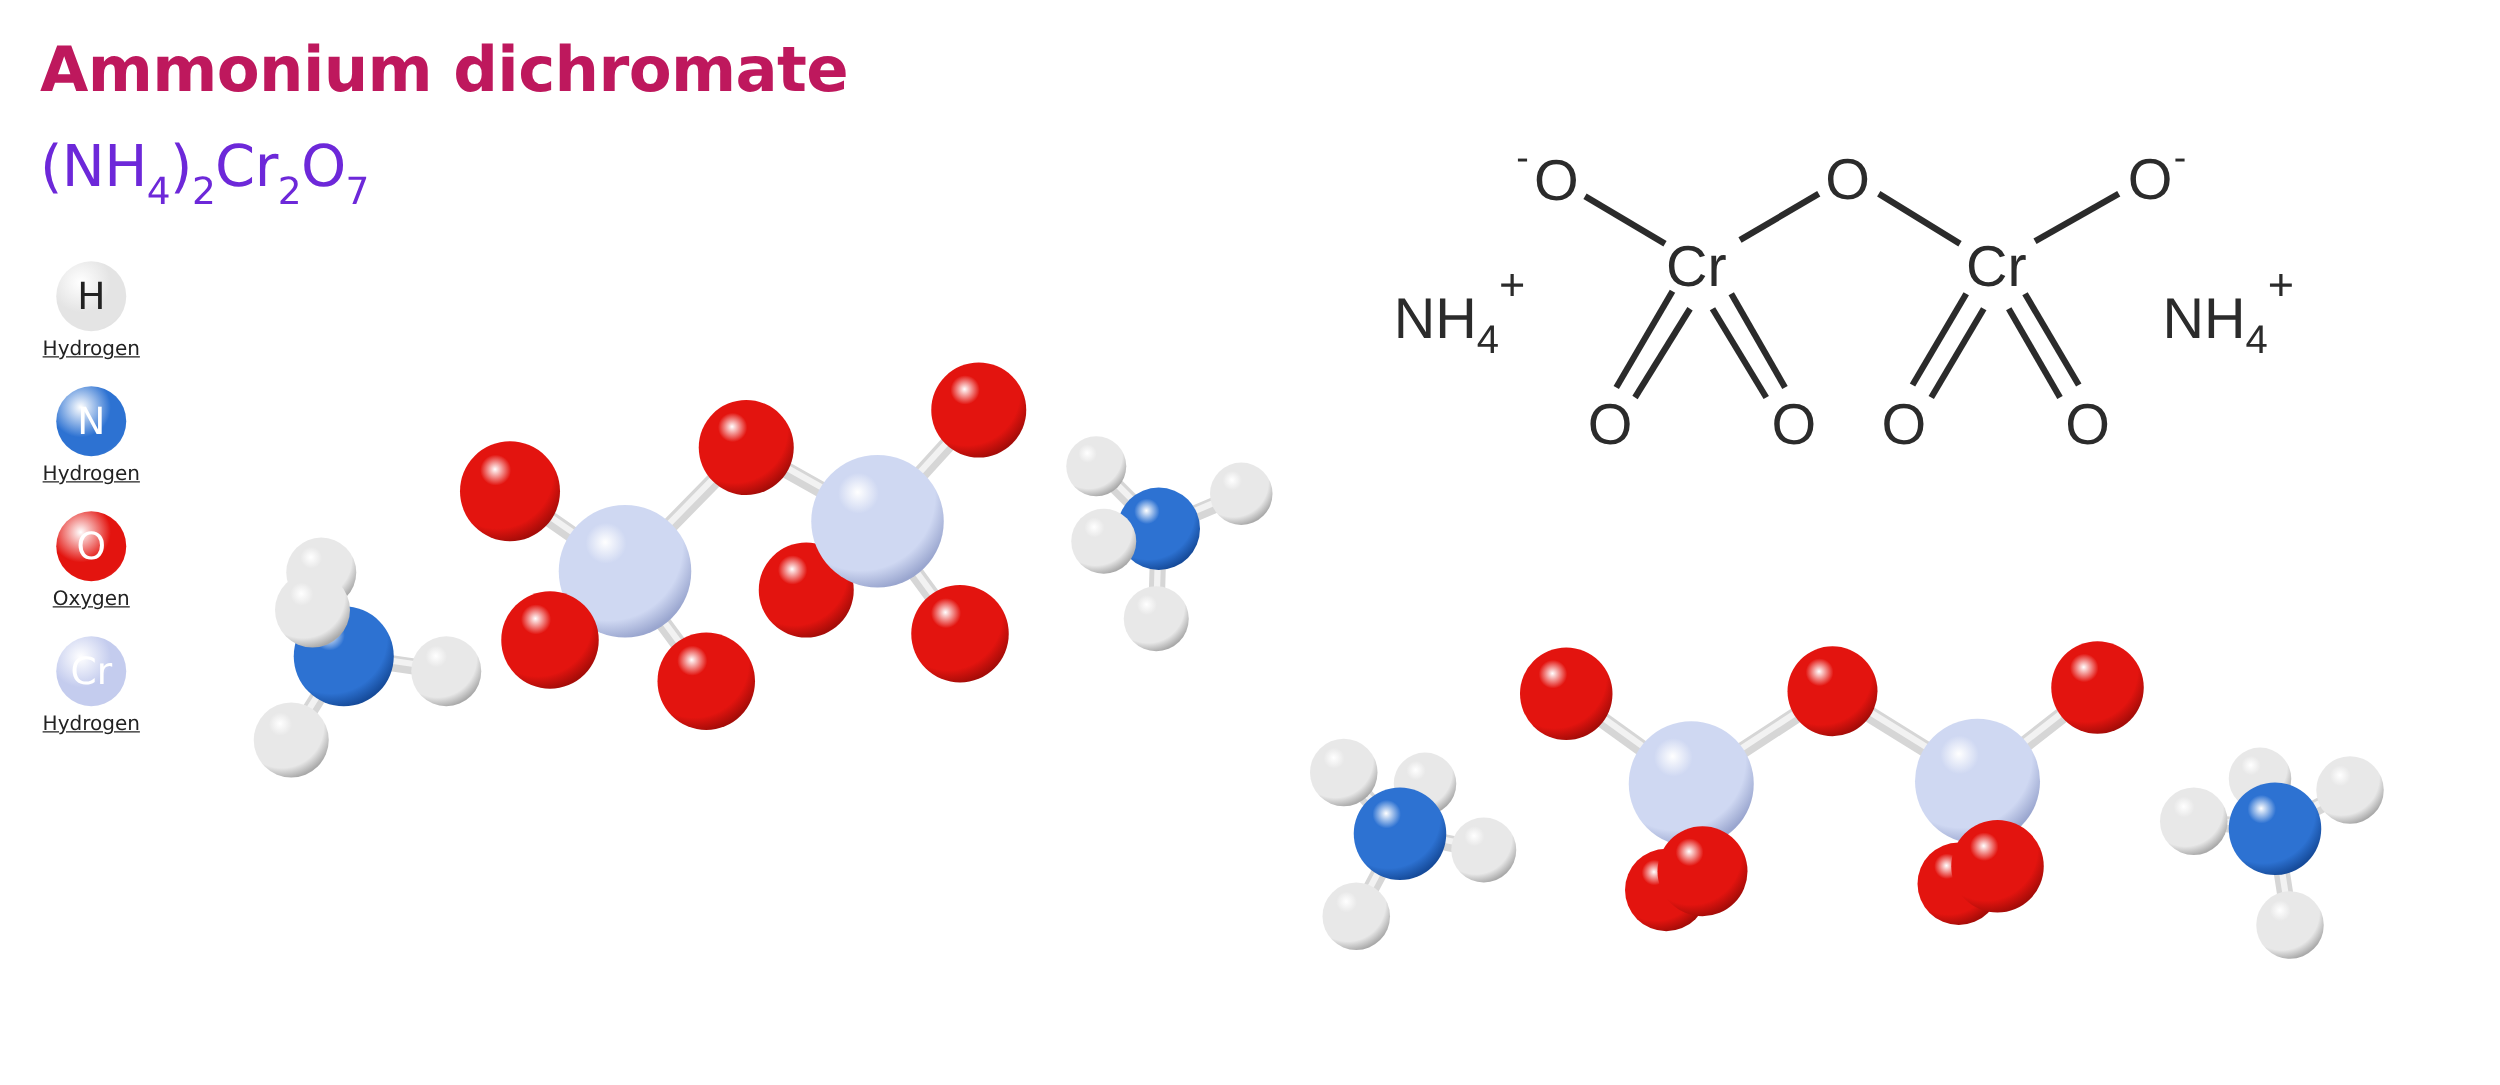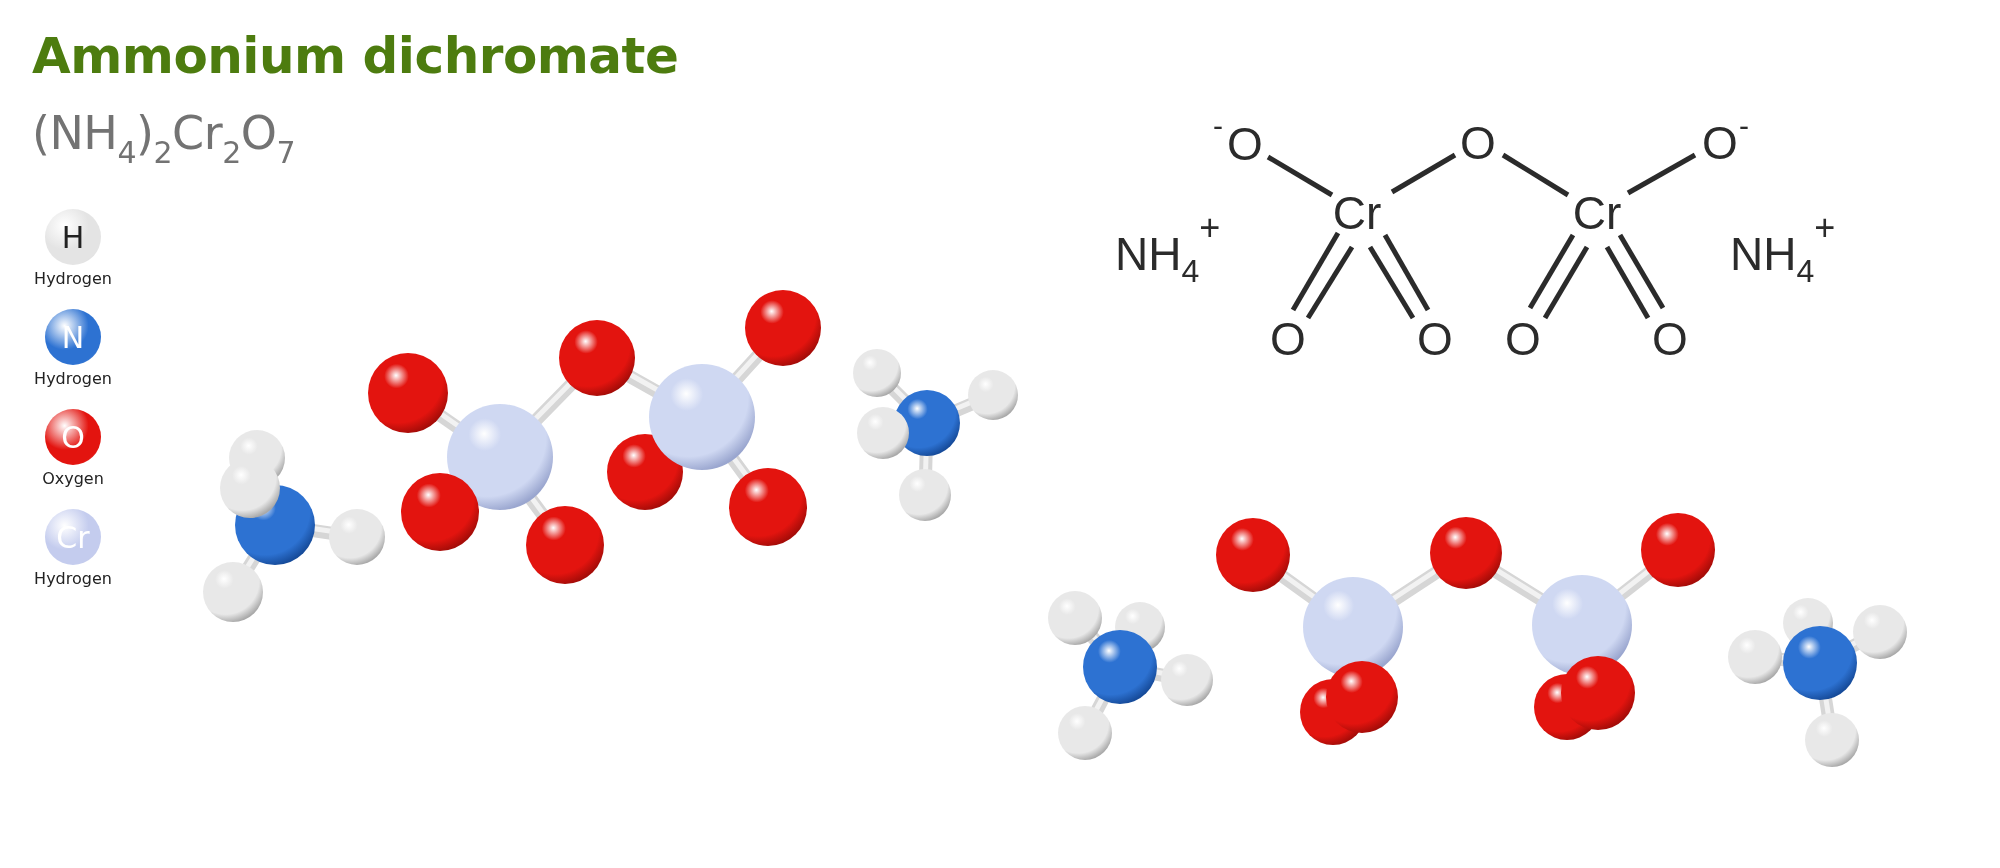--- a/index.html
+++ b/index.html
@@ -1,29 +1,29 @@
 <!DOCTYPE html>
 <html><head>
 <meta charset="utf-8">
 <style>
   html, body { margin: 0; padding: 0; background: #ffffff; }
   body { width: 2000px; height: 868px; position: relative; overflow: hidden;
          font-family: "DejaVu Sans", "Liberation Sans", sans-serif; color: #2b2b2b; }
   .title { position: absolute; left: 32px; top: 26px; font-size: 50px; font-weight: bold;
-           letter-spacing: -0.5px; line-height: 60px; margin: 0; color: #4d7c0f; }
+           letter-spacing: -0.5px; line-height: 60px; margin: 0; color: #be185d; }
   .formula { position: absolute; left: 32px; top: 103px; font-size: 46px; line-height: 60px;
-             color: #737373; letter-spacing: -0.5px; }
+             color: #6d28d9; letter-spacing: -0.5px; }
   .formula sub { font-size: 30px; vertical-align: -14px; line-height: 0; }
   .legend { position: absolute; left: 28px; top: 206px; width: 90px; }
   .legend-item { position: relative; height: 100px; text-align: center; }
   .legend-ball { position: absolute; left: 17px; top: 3px; width: 56px; height: 56px; border-radius: 50%;
                  display: flex; align-items: center; justify-content: center;
                  font-size: 30px; font-family: "DejaVu Sans", sans-serif; }
   .legend-label { position: absolute; left: -10px; width: 110px; top: 63px; font-size: 16px; color: #222;
-                  text-align: center; }
+                  text-align: center; text-decoration: underline; }
   #scene { position: absolute; left: 0; top: 0; }
   .sf-text { font-family: "Liberation Sans", "DejaVu Sans", sans-serif; fill: #2b2b2b; }
 </style>
 </head>
 <body>
 
 <h1 class="title">Ammonium dichromate</h1>
 <div class="formula" id="formula"><span>(NH</span><sub>4</sub><span>)</span><sub>2</sub><span>Cr</span><sub>2</sub><span>O</span><sub>7</sub></div>
 
 <div class="legend">

